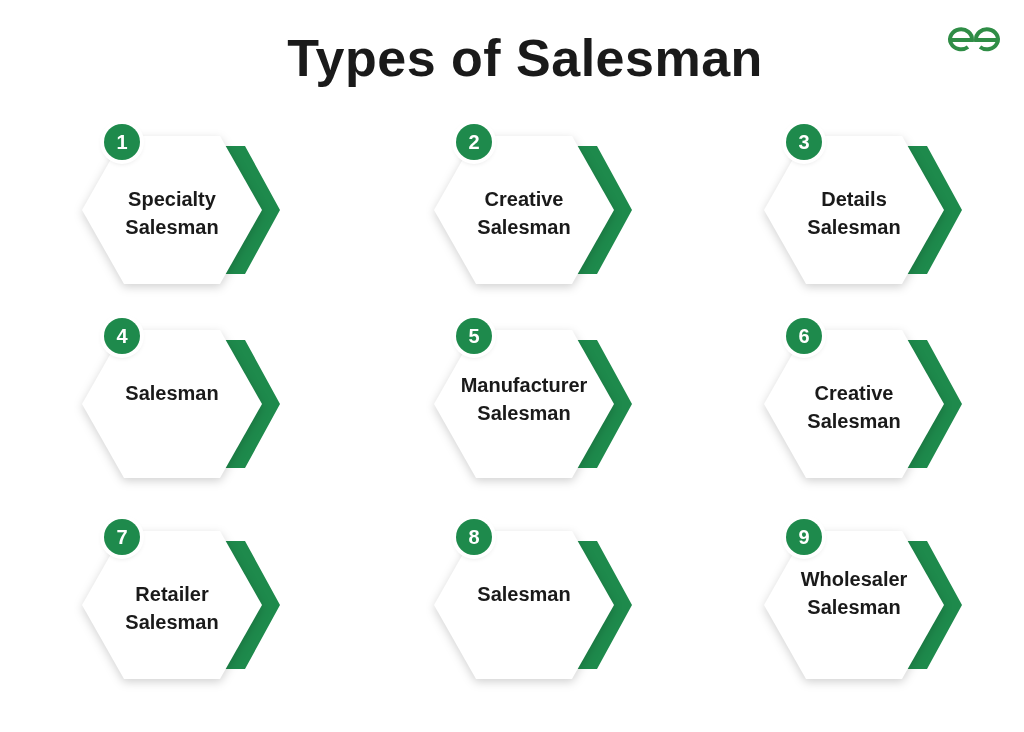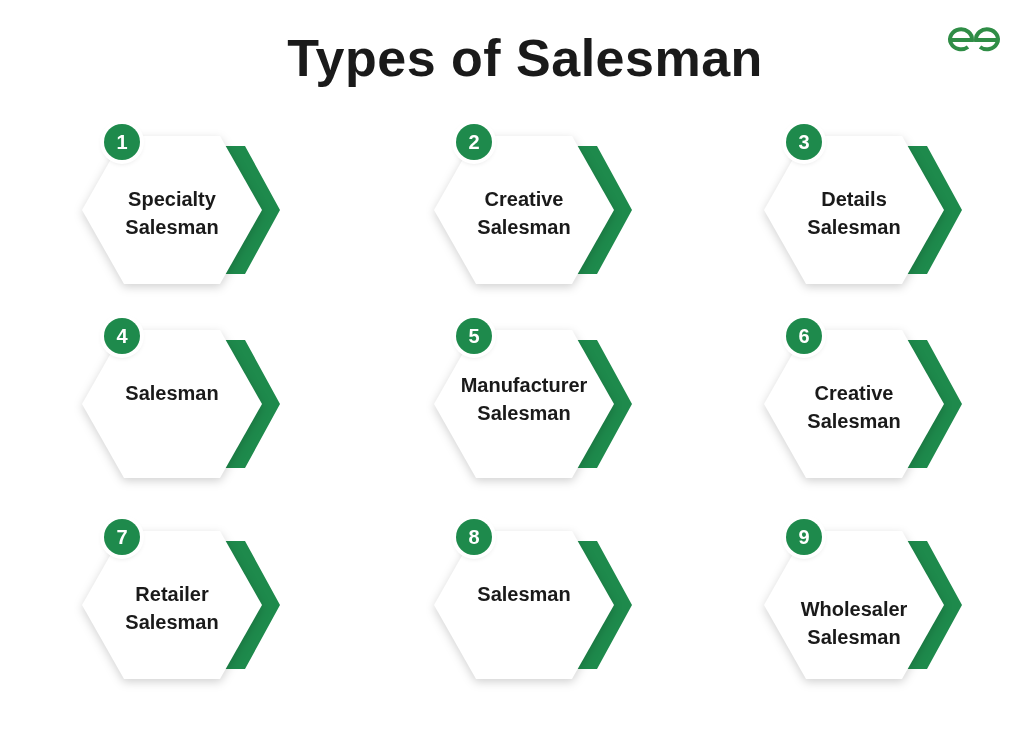--- a/index.html
+++ b/index.html
@@ -126,18 +126,18 @@
     </div>
   </div>
     <div class="card" style="left: 764px; top: 523px;">
     <svg class="chev" width="200" height="160">
       <polygon points="140,18 163,18 198,82 163,146 140,146 175,82" fill="#1e8a4c"></polygon>
     </svg>
     <svg class="hex" width="200" height="160">
       <polygon points="42,8 138,8 180,82 138,156 42,156 0,82" fill="#ffffff"></polygon>
     </svg>
     <div class="badge" style="left: 22px; top: -4px;">9</div>
-    <div class="label" style="top: 72px;">
+    <div class="label" style="top: 42px;">
       <div class="l1">Wholesaler</div>
       <div class="l2">Salesman</div>
     </div>
   </div>
   </div>
 
 </body></html>

